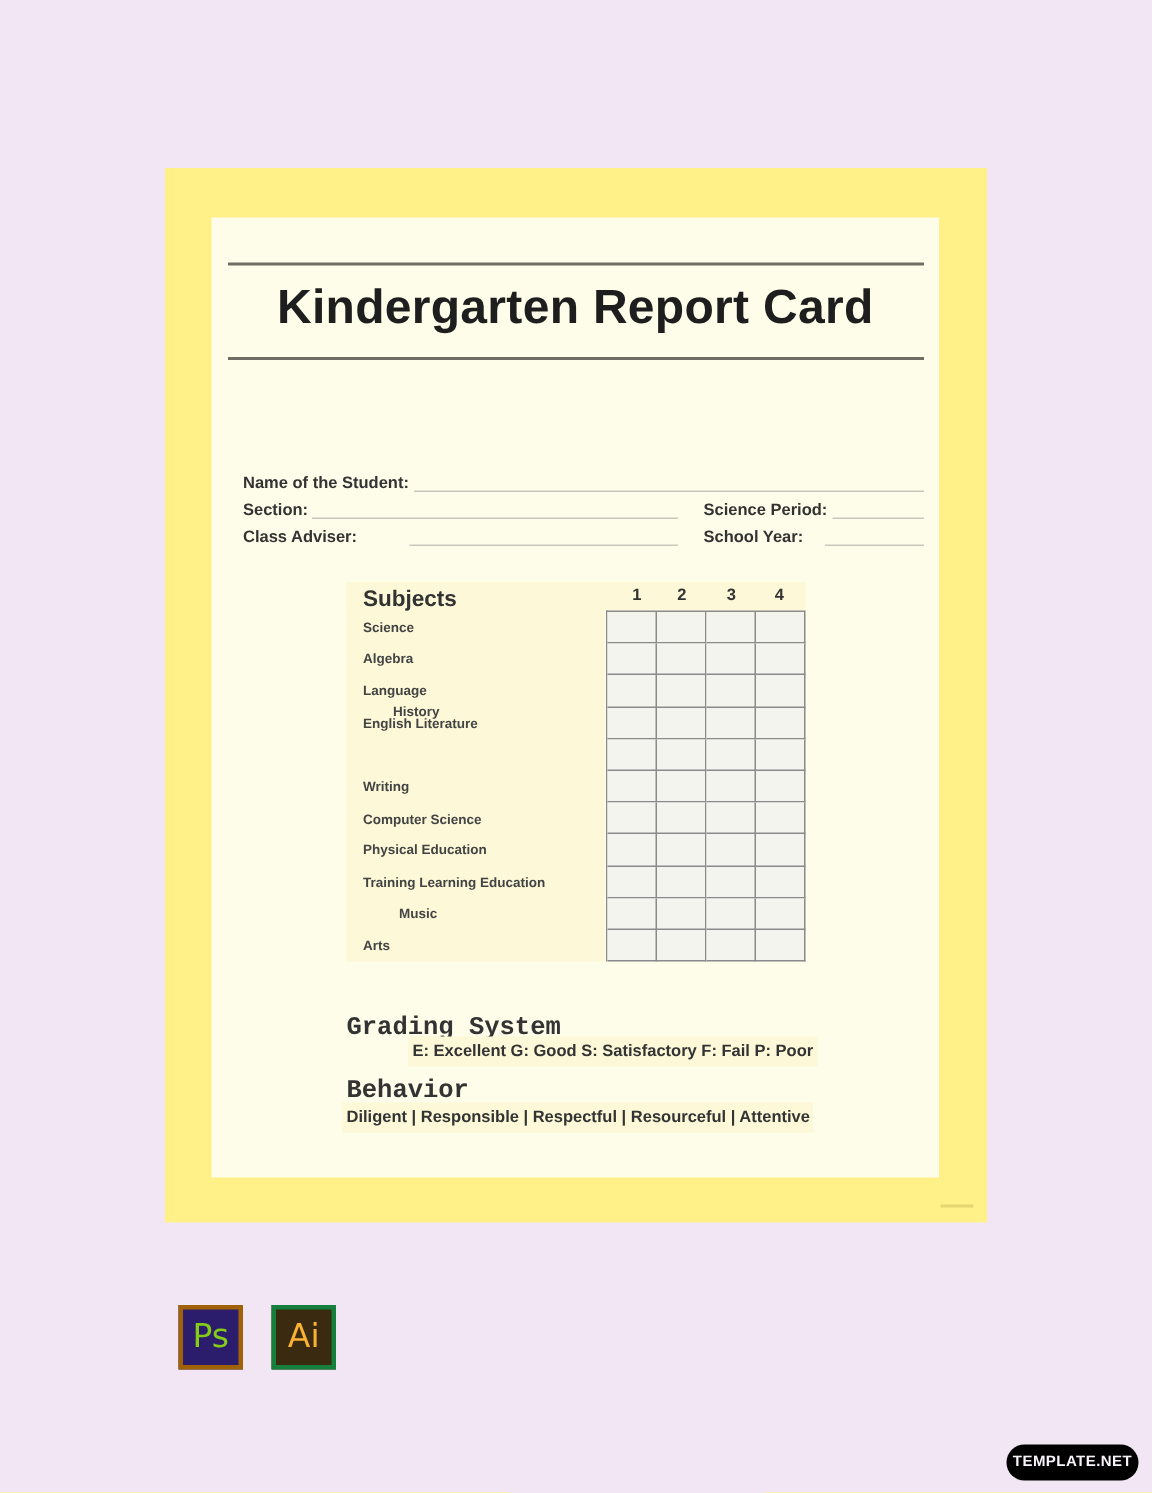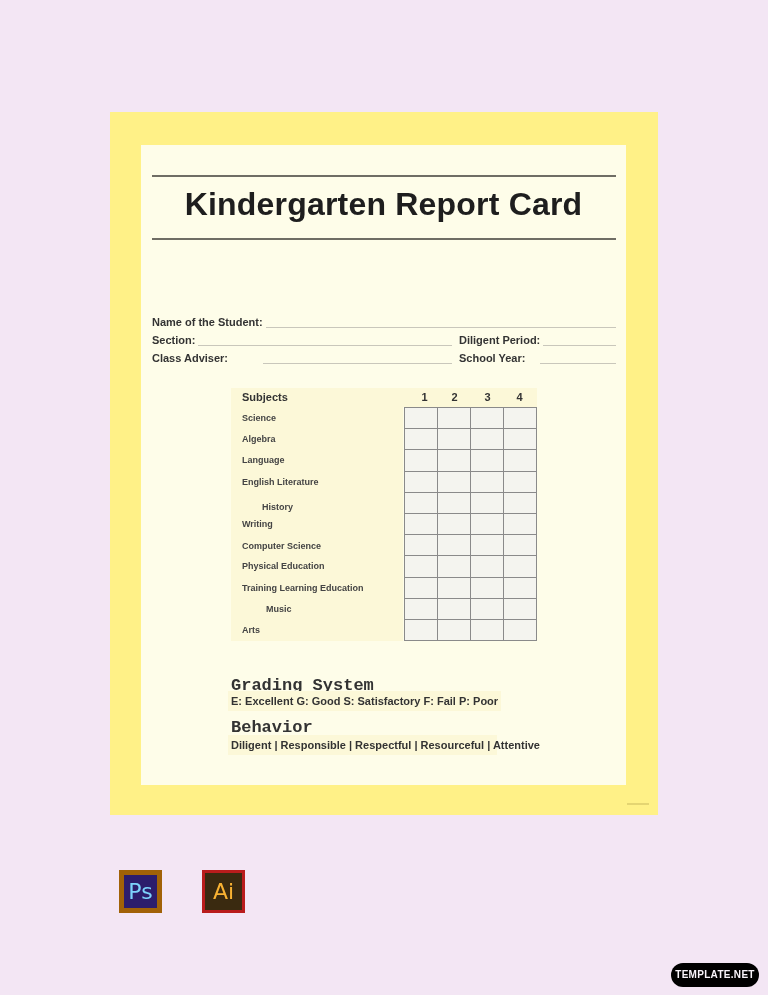--- a/index.html
+++ b/index.html
@@ -24,51 +24,51 @@
       position: absolute; left: 627px; top: 803px;
       width: 22px; height: 2px; background: #d8c96a; opacity: .7;
     }
     .rule { position: absolute; left: 152px; width: 464px; height: 1.5px; background: #6f6d64; }
     .title {
       position: absolute; left: 141px; top: 186px; width: 485px;
       text-align: center; font-weight: bold; font-size: 32px;
       color: #1e1e1e; letter-spacing: 0.2px;
     }
     .field-row { position: absolute; left: 152px; font-size: 11px; font-weight: bold; color: #333; display: flex; align-items: flex-end; }
-    .field-label { white-space: nowrap; padding-right: 3px; }
+    .field-label { white-space: nowrap; padding-right: 3px; margin-left: 10px; }
     .field-line { border-bottom: 1px solid #c9c7bb; height: 9px; }
     .subj-col {
       position: absolute; left: 231px; top: 388px; width: 172px; height: 253px;
       background: #fcf8d8;
     }
     .hdr-strip {
       position: absolute; left: 231px; top: 388px; width: 306px; height: 19px;
       background: #fcf8d8;
     }
-    .hdr-subjects { position: absolute; left: 242px; top: 391px; font-size: 11px; font-weight: bold; color: #333; }
+    .hdr-subjects { position: absolute; left: 242px; top: 391px; font-size: 15px; font-weight: bold; color: #333; }
     .hdr-num { position: absolute; top: 391px; width: 33px; text-align: center; font-size: 11px; font-weight: bold; color: #333; }
     .subj-label { position: absolute; left: 242px; font-size: 9px; font-weight: bold; color: #444; }
     .grid {
       position: absolute; left: 404px; top: 407px;
       display: grid; grid-template-columns: repeat(4, 33px); grid-auto-rows: 21.2px;
       border-top: 1px solid #8a8a8a; border-left: 1px solid #8a8a8a;
     }
     .cell { border-right: 1px solid #8a8a8a; border-bottom: 1px solid #8a8a8a; background: #f4f4ef; }
     .section-head { position: absolute; left: 231px; font-size: 17px; font-weight: bold; color: #333; font-family: Liberation Mono, monospace; }
     .strip {
       position: absolute; left: 228px; height: 20px; padding: 4px 3px;
       font-size: 11px; font-weight: bold; color: #333; background: #fcf8d8; white-space: nowrap;
     }
     .app-icon {
       position: absolute; top: 870px; width: 43px; height: 43px;
       display: flex; align-items: center; justify-content: center;
       font-size: 22px; font-family: "DejaVu Sans", sans-serif;
     }
-    .ps { left: 119px; background: #2c1d6c; border: 5px solid #a16207; color: #7dd3fc; }
-    .ai { left: 181px; background: #3a2a10; border: 3px solid #b91c1c; color: #f9b233; margin-left: 21px; }
+    .ps { left: 119px; background: #2c1d6c; border: 3px solid #a16207; color: #84cc16; }
+    .ai { left: 181px; background: #3a2a10; border: 3px solid #15803d; color: #f9b233; }
     .badge {
       position: absolute; left: 671px; top: 963px; width: 88px; height: 24px;
       border-radius: 12px; background: #000000; color: #f8f4fa;
       font-size: 10px; font-weight: bold; text-align: center; line-height: 24px; letter-spacing: .3px;
     }
   </style>
 </head>
 <body>
 
 <div class="frame"></div>
@@ -81,21 +81,21 @@
 
 <div class="field-row" style="top:316px; width:464px;">
   <span class="field-label">Name of the Student:</span>
   <span class="field-line" style="flex:1;"></span>
 </div>
 <div class="field-row" style="top:334px; width:300px;">
   <span class="field-label">Section:</span>
   <span class="field-line" style="flex:1;"></span>
 </div>
 <div class="field-row" style="top:334px; left:459px; width:157px;">
-  <span class="field-label">Diligent Period:</span>
+  <span class="field-label">Science Period:</span>
   <span class="field-line" style="flex:1;"></span>
 </div>
 <div class="field-row" style="top:352px; width:300px;gap:32px;">
   <span class="field-label">Class Adviser:</span>
   <span class="field-line" style="flex:1;"></span>
 </div>
 <div class="field-row" style="top:352px; left:459px; width:157px;gap:12px;">
   <span class="field-label">School Year:</span>
   <span class="field-line" style="flex:1;"></span>
 </div>
@@ -105,21 +105,21 @@
 <div class="hdr-subjects">Subjects</div>
 <div class="hdr-num" style="left:408px;">1</div>
 <div class="hdr-num" style="left:438px;">2</div>
 <div class="hdr-num" style="left:471px;">3</div>
 <div class="hdr-num" style="left:503px;">4</div>
 
 <div class="subj-label" style="top:413px;">Science</div>
 <div class="subj-label" style="top:434px;">Algebra</div>
 <div class="subj-label" style="top:455px;">Language</div>
 <div class="subj-label" style="top:477px;">English Literature</div>
-<div class="subj-label" style="top:502px;padding-left:20px;">History</div>
+<div class="subj-label" style="top:469px;padding-left:20px;">History</div>
 <div class="subj-label" style="top:519px;">Writing</div>
 <div class="subj-label" style="top:541px;">Computer Science</div>
 <div class="subj-label" style="top:561px;">Physical Education</div>
 <div class="subj-label" style="top:583px;">Training Learning Education</div>
 <div class="subj-label" style="top:604px;padding-left:24px;">Music</div>
 <div class="subj-label" style="top:625px;">Arts</div>
 
 <div class="grid">
   <div class="cell"></div>
     <div class="cell"></div>
@@ -161,23 +161,23 @@
     <div class="cell"></div>
     <div class="cell"></div>
     <div class="cell"></div>
   <div class="cell"></div>
     <div class="cell"></div>
     <div class="cell"></div>
     <div class="cell"></div>
 </div>
 
 <div class="section-head" style="top:676px;">Grading System</div>
-<div class="strip" style="top:691px;">E: Excellent G: Good S: Satisfactory F: Fail P: Poor</div>
+<div class="strip" style="top:691px;margin-left:44px;">E: Excellent G: Good S: Satisfactory F: Fail P: Poor</div>
 <div class="section-head" style="top:718px;">Behavior</div>
-<div class="strip" style="top:735px; width:269px;">Diligent | Responsible | Respectful | Resourceful | Attentive</div>
+<div class="strip" style="top:735px; width:314px;">Diligent | Responsible | Respectful | Resourceful | Attentive</div>
 
 <div class="app-icon ps">
     <span>Ps</span>
   </div>
 <div class="app-icon ai">
     <span>Ai</span>
   </div>
 
 <div class="badge">TEMPLATE.NET</div>
 

